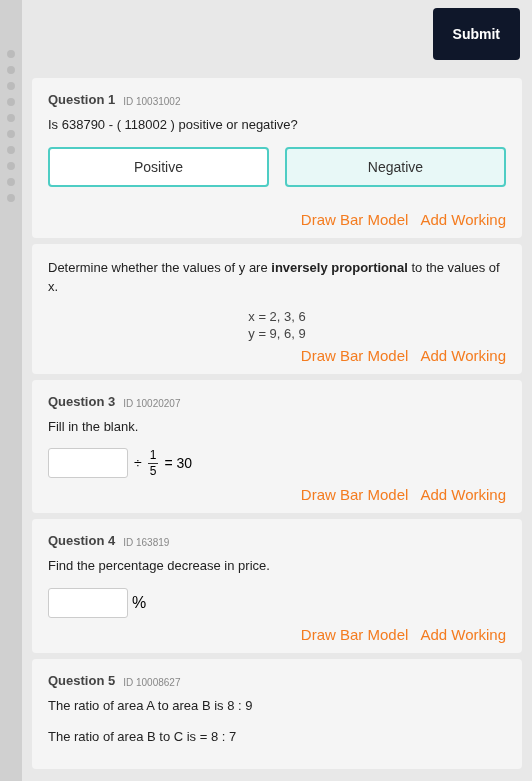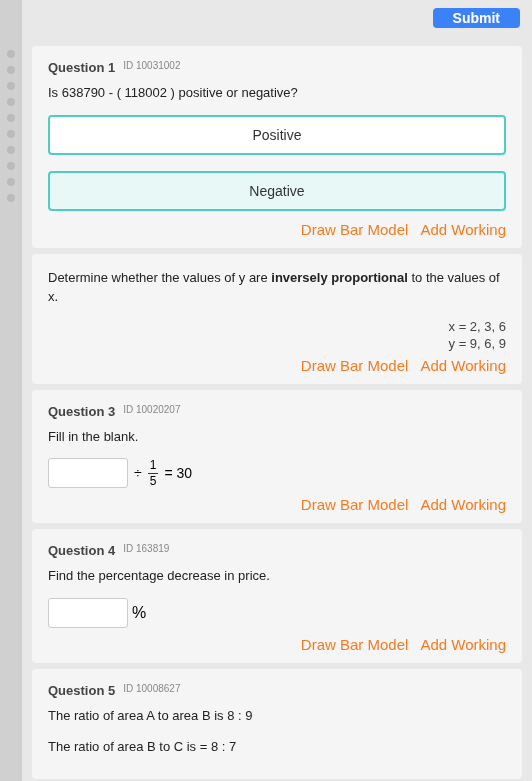--- a/index.html
+++ b/index.html
@@ -10,25 +10,25 @@
       min-height: 781px;
       position: relative;
     }
     .top-bar {
       background: #e8e8e8;
       display: flex;
       justify-content: flex-end;
       padding: 8px 12px;
     }
     .submit-btn {
-      background: #3b82f6;
+      background: #0f172a;
       color: white;
       border: none;
       border-radius: 4px;
-      padding: 2px 20px;
+      padding: 18px 20px;
       font-size: 14px;
       font-weight: bold;
       cursor: pointer;
     }
     .left-bar {
       position: absolute;
       left: 0;
       top: 0;
       width: 22px;
       height: 100%;
@@ -50,21 +50,21 @@
       padding: 4px 0 20px 0;
     }
     .question-block {
       background: #f5f5f5;
       margin: 6px 10px;
       padding: 14px 16px 10px 16px;
       border-radius: 4px;
     }
     .question-header {
       display: flex;
-      align-items: flex-start;
+      align-items: flex-end;
       gap: 8px;
       margin-bottom: 8px;
     }
     .question-label {
       font-size: 13px;
       font-weight: bold;
       color: #444;
     }
     .question-id {
       font-size: 10px;
@@ -75,22 +75,21 @@
       color: #222;
       margin-bottom: 12px;
       line-height: 1.5;
     }
     .question-text .bold {
       font-weight: bold;
     }
     .btn-row {
       display: flex;
       gap: 16px;
-      margin-bottom: 10px;
-      flex-direction: column;
+      margin-bottom: 24px;
     }
     .choice-btn {
       flex: 1;
       padding: 10px 0;
       background: white;
       border: 2px solid #4ecdc4;
       border-radius: 4px;
       font-size: 14px;
       color: #333;
       cursor: pointer;
@@ -105,21 +104,21 @@
       gap: 12px;
       margin-top: 6px;
     }
     .action-link {
       font-size: 15px;
       color: #f47c20;
       cursor: pointer;
       text-decoration: none;
     }
     .math-line {
-      text-align: right;
+      text-align: center;
       font-size: 13px;
       color: #444;
       margin: 2px 0;
     }
     .fraction {
       display: inline-flex;
       flex-direction: column;
       align-items: center;
       vertical-align: middle;
       font-size: 12px;

